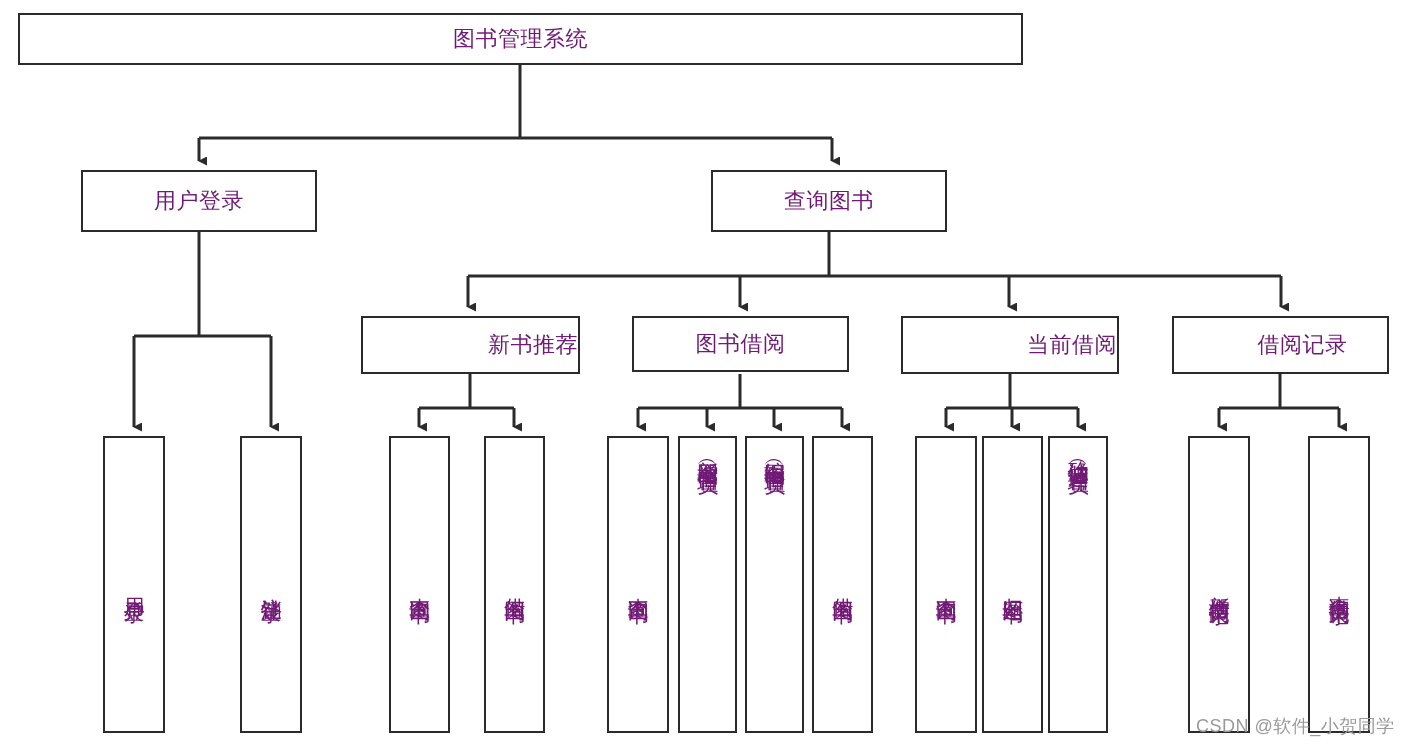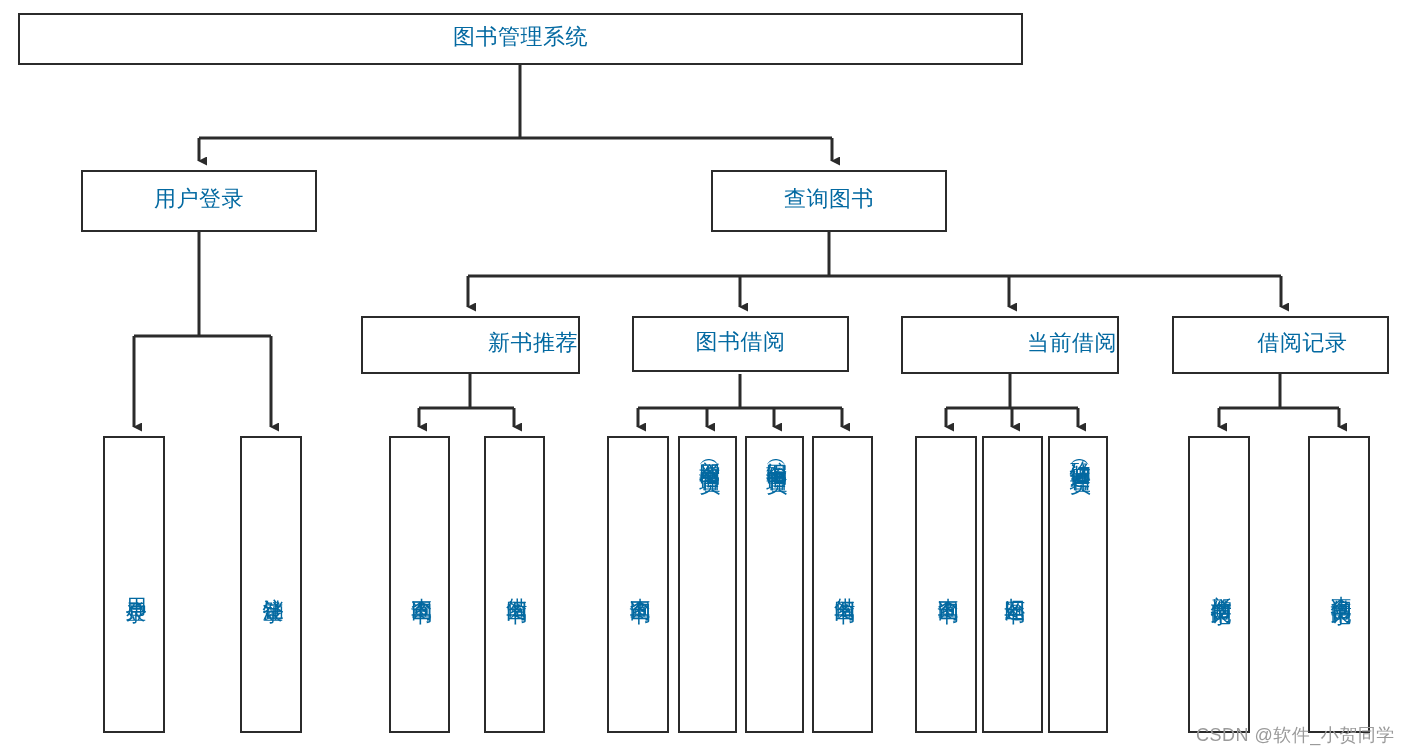--- a/index.html
+++ b/index.html
@@ -26,22 +26,21 @@
     pointer-events: none;
   }
   .node {
     position: absolute;
     box-sizing: border-box;
     border: 2px solid #2b2b2b;
     background: #ffffff;
     display: flex;
     align-items: center;
     justify-content: center;
-    color: #0369a1;
-    font-family: Liberation Mono, monospace;
+    color: #701a75;
   }
   .node .label {
     display: block;
     text-align: center;
     line-height: 1.25;
     white-space: nowrap;
   }
   .node.horiz .label {
     font-size: 22px;
     letter-spacing: 0.5px;
@@ -66,21 +65,20 @@
   .node.vert.center {
     align-items: center;
     padding-top: 0;
   }
   .watermark {
     position: absolute;
     font-size: 18px;
     color: #9a9a9a;
     white-space: nowrap;
     letter-spacing: 0.5px;
-    margin-top: 9px;
   }
 </style>
 </head>
 <body>
 
 <div id="canvas">
 
   <svg id="svg-layer" viewBox="0 0 1405 747" xmlns="http://www.w3.org/2000/svg">
     <defs>
       <marker id="arrow" markerWidth="9" markerHeight="9" refX="4.5" refY="8" orient="auto" markerUnits="userSpaceOnUse">

